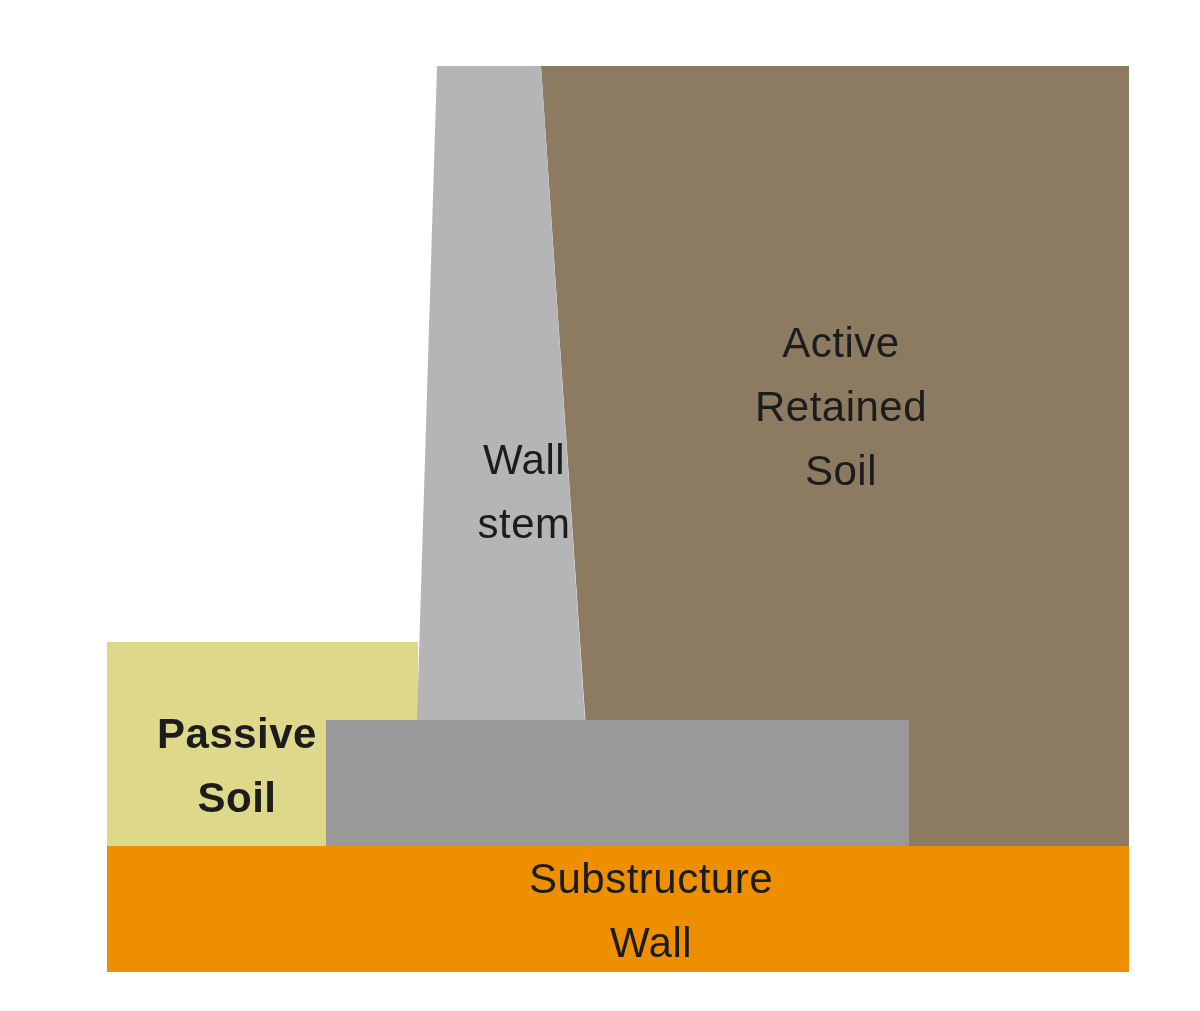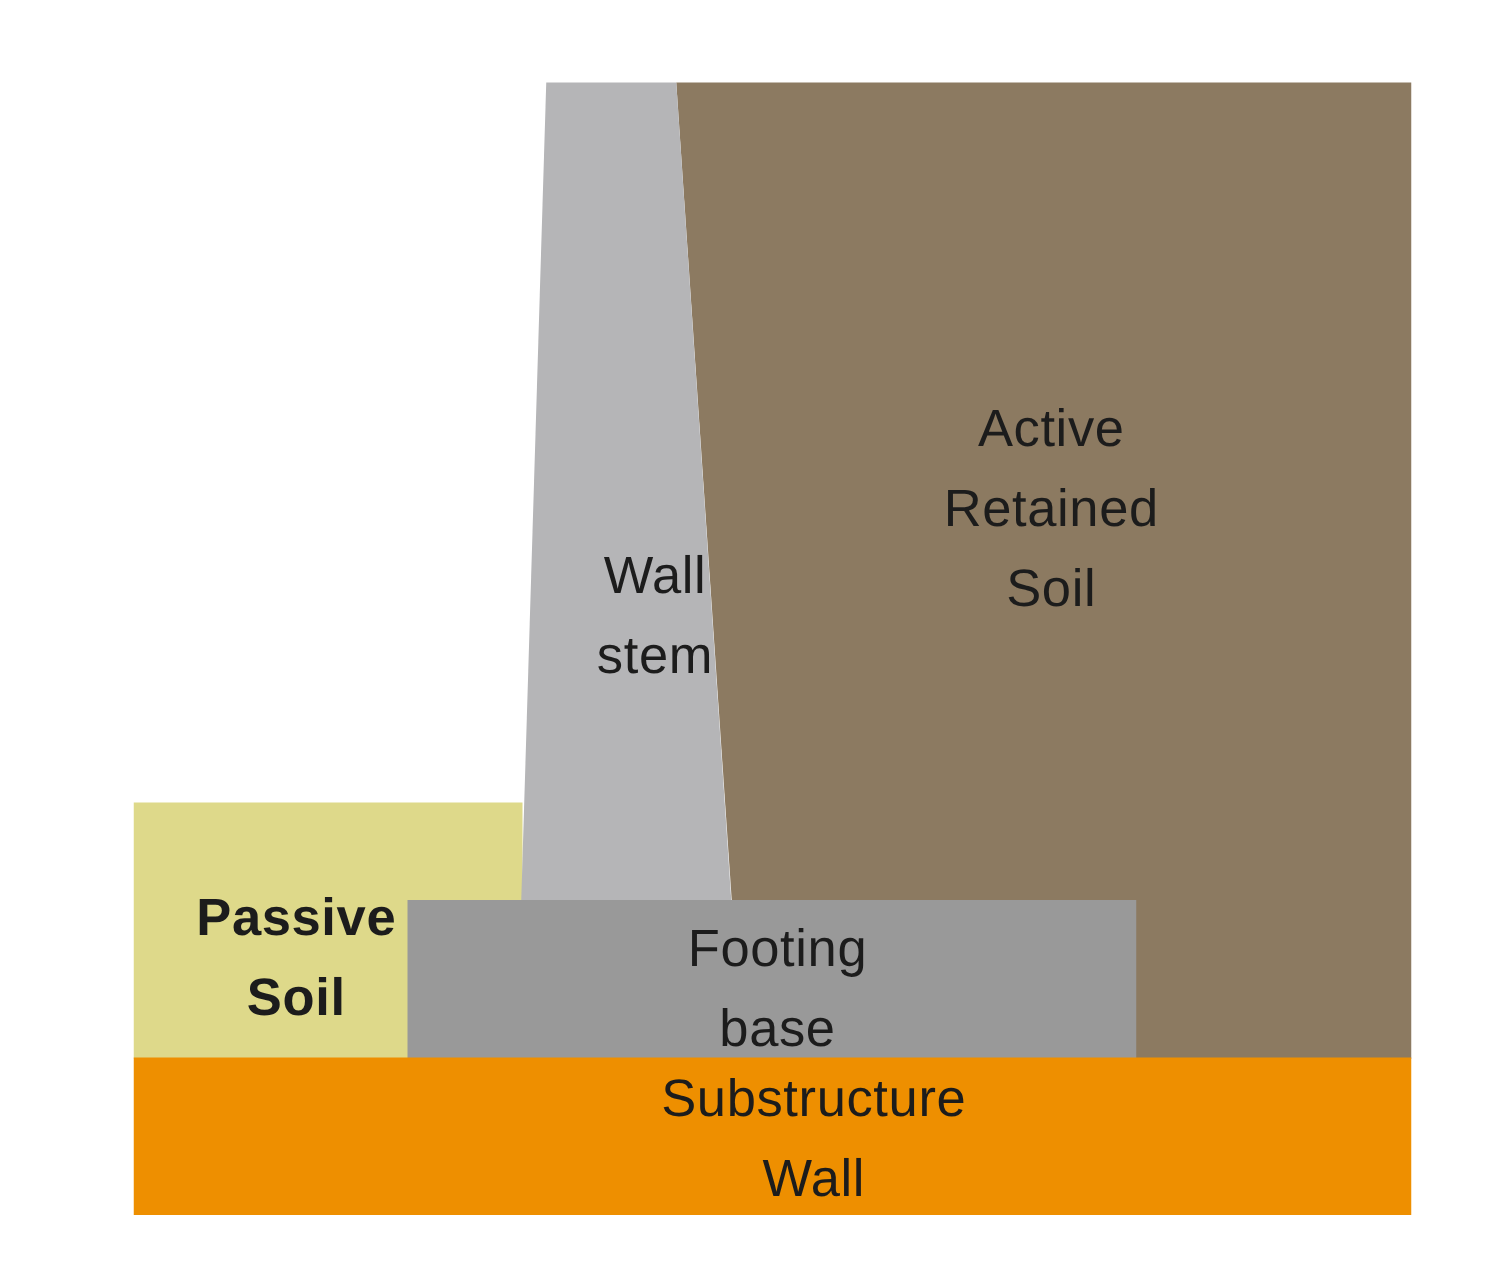--- a/index.html
+++ b/index.html
@@ -58,19 +58,17 @@
   <div class="region-label label-wall-stem">Wall
 stem</div>
 
   <div class="region-label label-active-soil">Active
 Retained
 Soil</div>
 
   <div class="region-label label-passive-soil">Passive
 Soil</div>
 
-  <div class="region-label label-footing-base">Footing
-base</div>
 
   <div class="region-label label-substructure">Substructure
 Wall</div>
 
 </div>
 
 </body></html>

